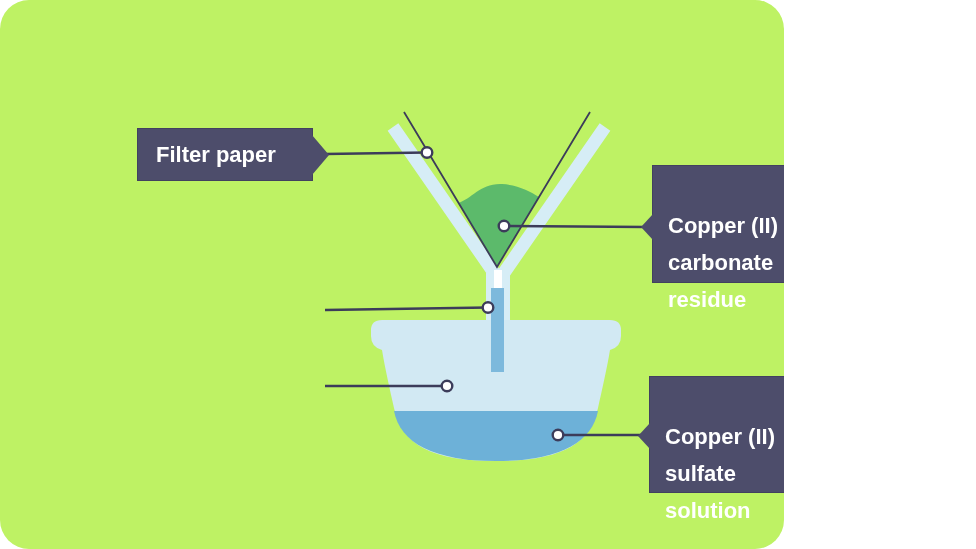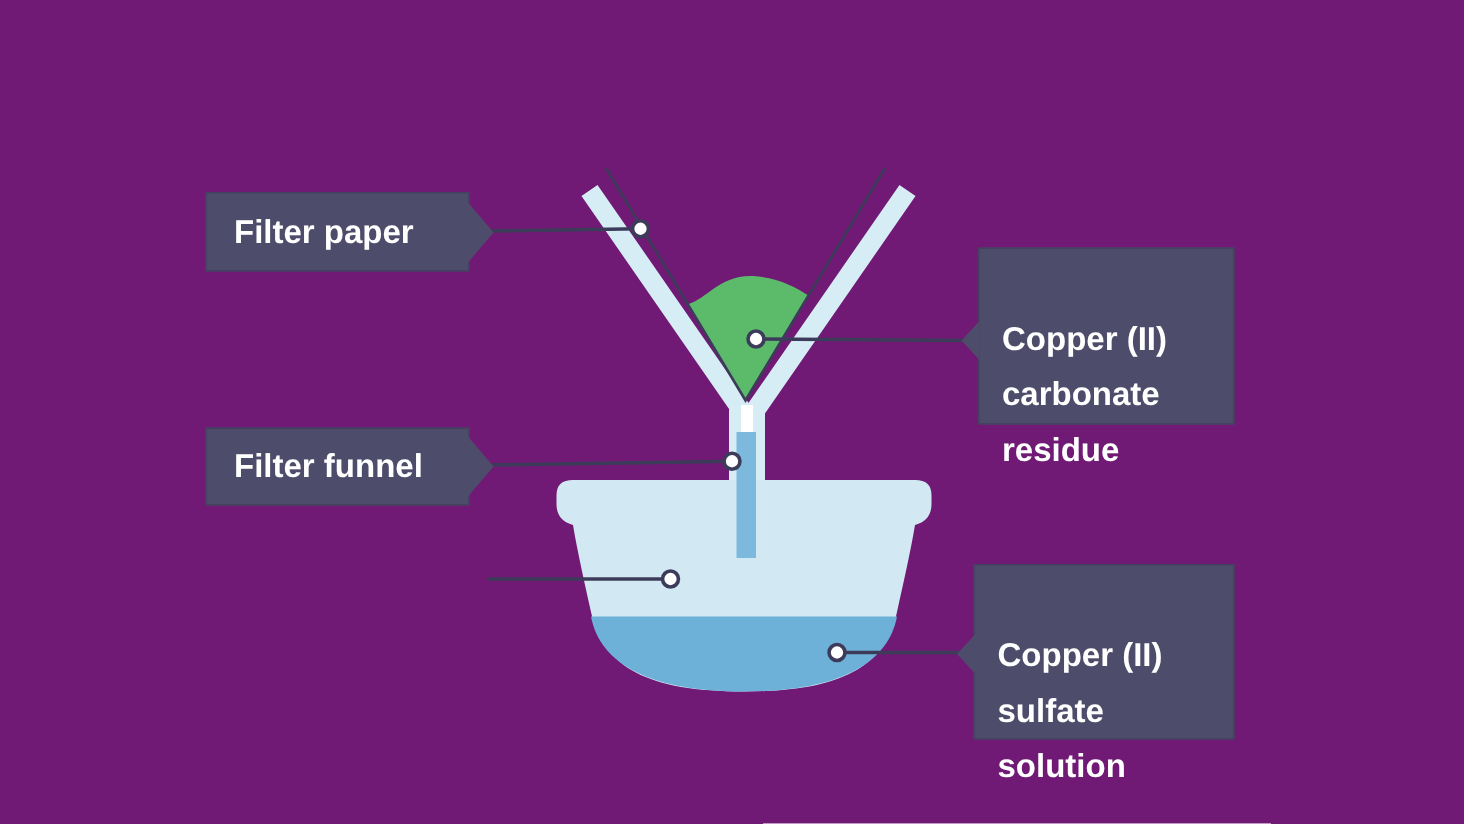--- a/index.html
+++ b/index.html
@@ -1,21 +1,22 @@
 <!DOCTYPE html>
 <html><head>
 <meta charset="utf-8">
 <style>
   html,body{margin:0;padding:0;background:#ffffff;}
   .stage{
     position:relative;
-    width:976px;height:549px;
-    background:#701a75;
+    width:784px;height:549px;
+    background:#bef264;
     overflow:hidden;
     font-family:"Liberation Sans",sans-serif;
+    border-radius:29px;
   }
   .stage svg{position:absolute;left:0;top:0;}
 
   
   .funnel-cone{fill:none;stroke:#d6edf6;stroke-width:13;stroke-linejoin:round;}
   .funnel-tube{fill:#d6edf6;}
   .tube-notch{fill:#ffffff;}
   .basin{fill:#d2e9f3;}
   .solution{fill:#6db1d8;}
   .stem-liquid{fill:#7db9dc;}
@@ -93,24 +94,20 @@
     <circle class="marker" cx="447" cy="386" r="5.3"></circle>
     <circle class="marker" cx="504" cy="226" r="5.3"></circle>
     <circle class="marker" cx="558" cy="435" r="5.3"></circle>
   </svg>
 
   <div class="label label-single" style="left:137px;top:128px;width:176px;height:53px;">
     <span class="txt">Filter paper</span>
     <span class="tail tail-right"></span>
   </div>
 
-  <div class="label label-single" style="left:137px;top:285px;width:176px;height:52px;">
-    <span class="txt">Filter funnel</span>
-    <span class="tail tail-right"></span>
-  </div>
 
 
   <div class="label label-multi" style="left:652px;top:165px;width:171px;height:118px;">
     <span class="txt">Copper (II)
 carbonate
 residue</span>
     <span class="tail tail-left" style="top:48px;"></span>
   </div>
 
   <div class="label label-multi" style="left:649px;top:376px;width:174px;height:117px;">

